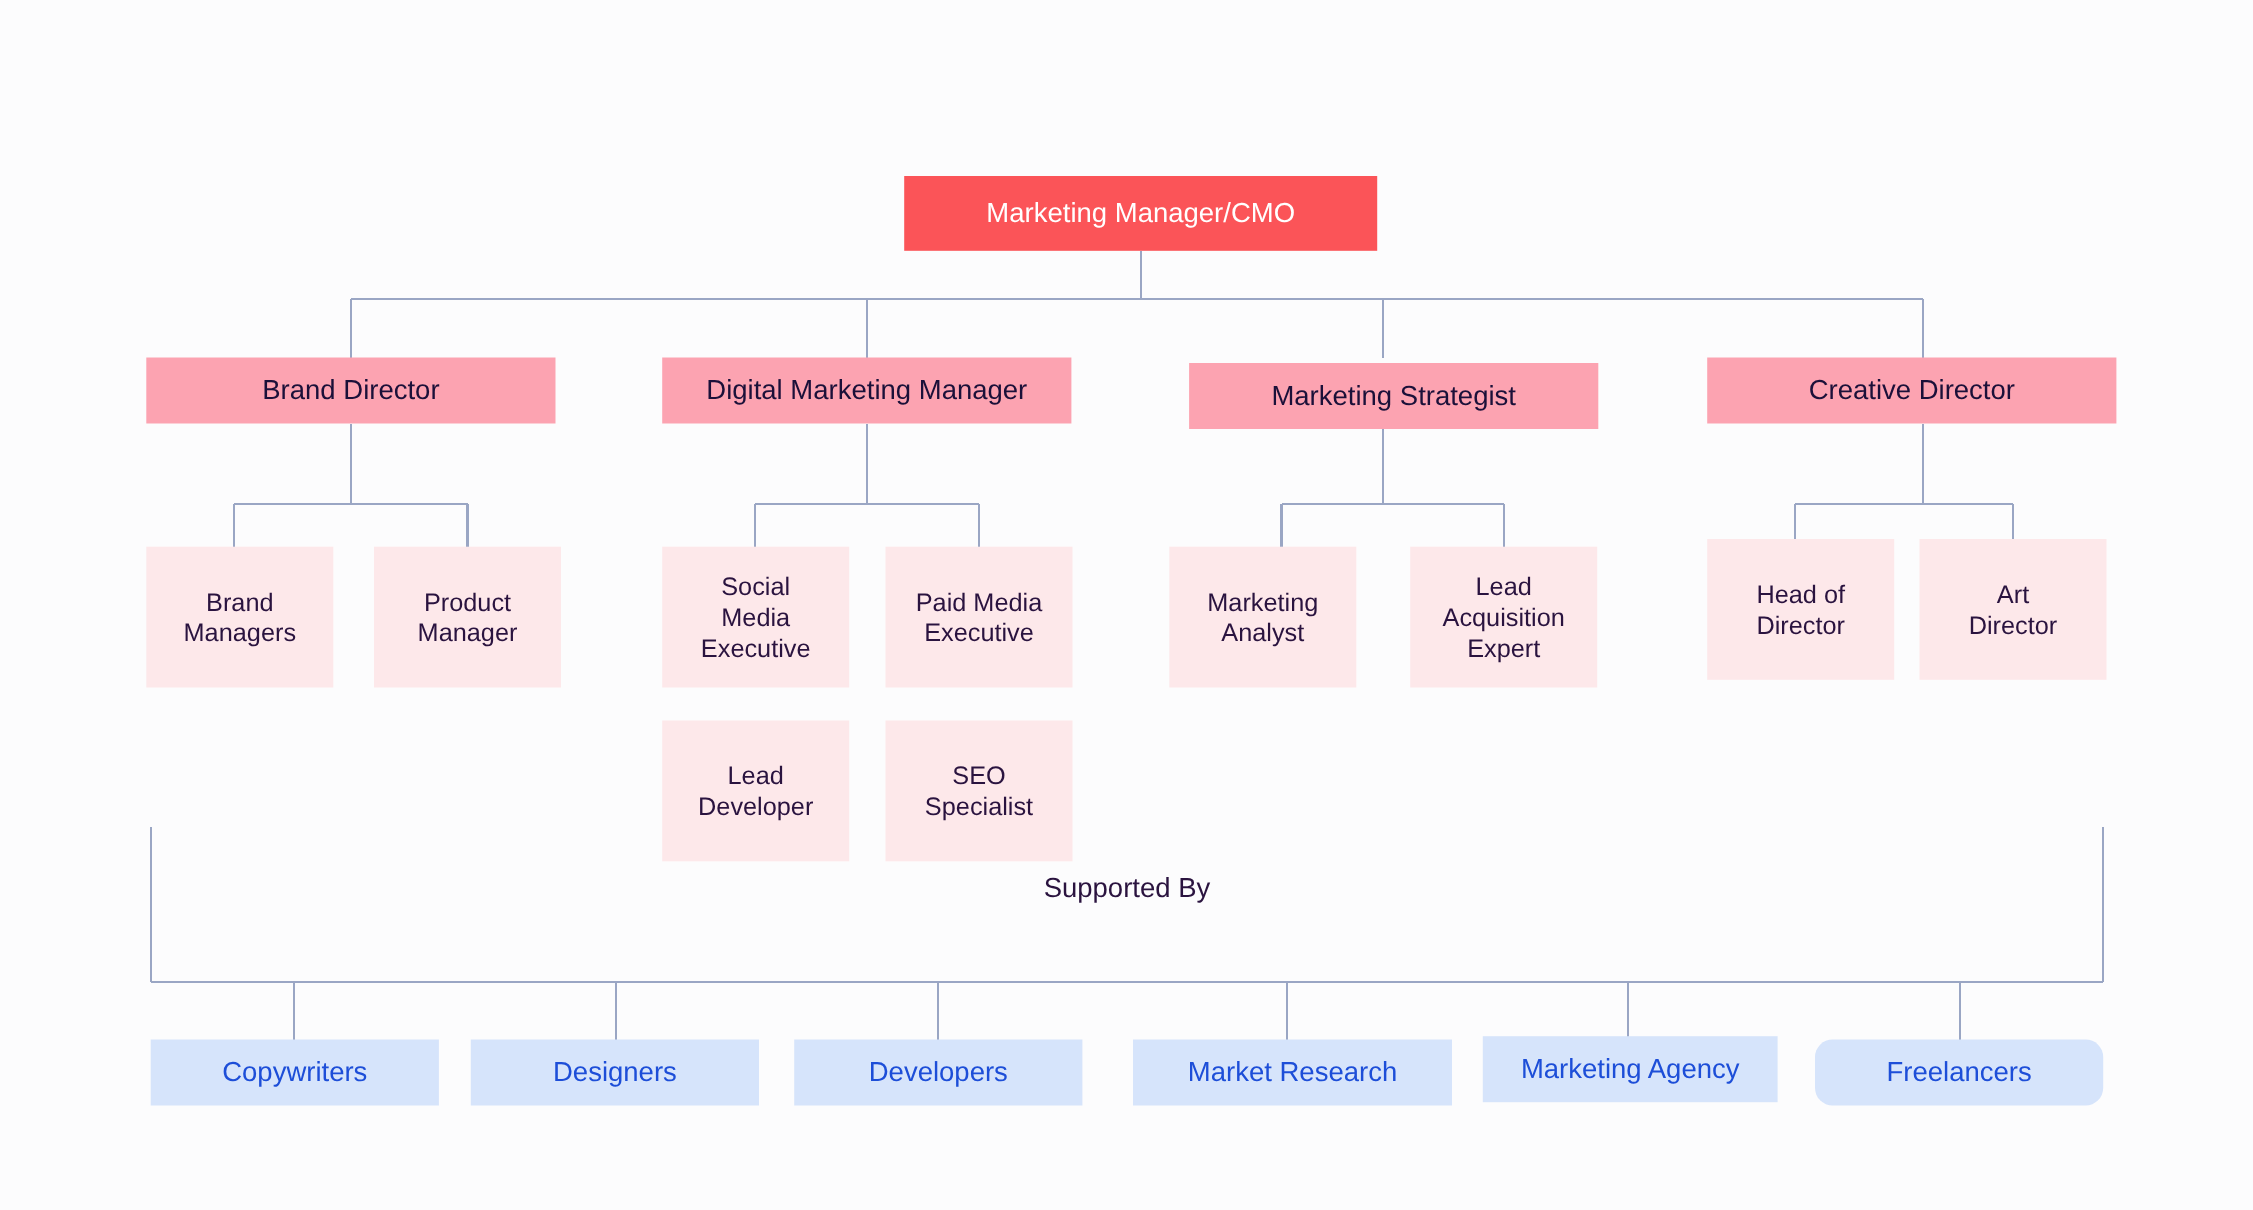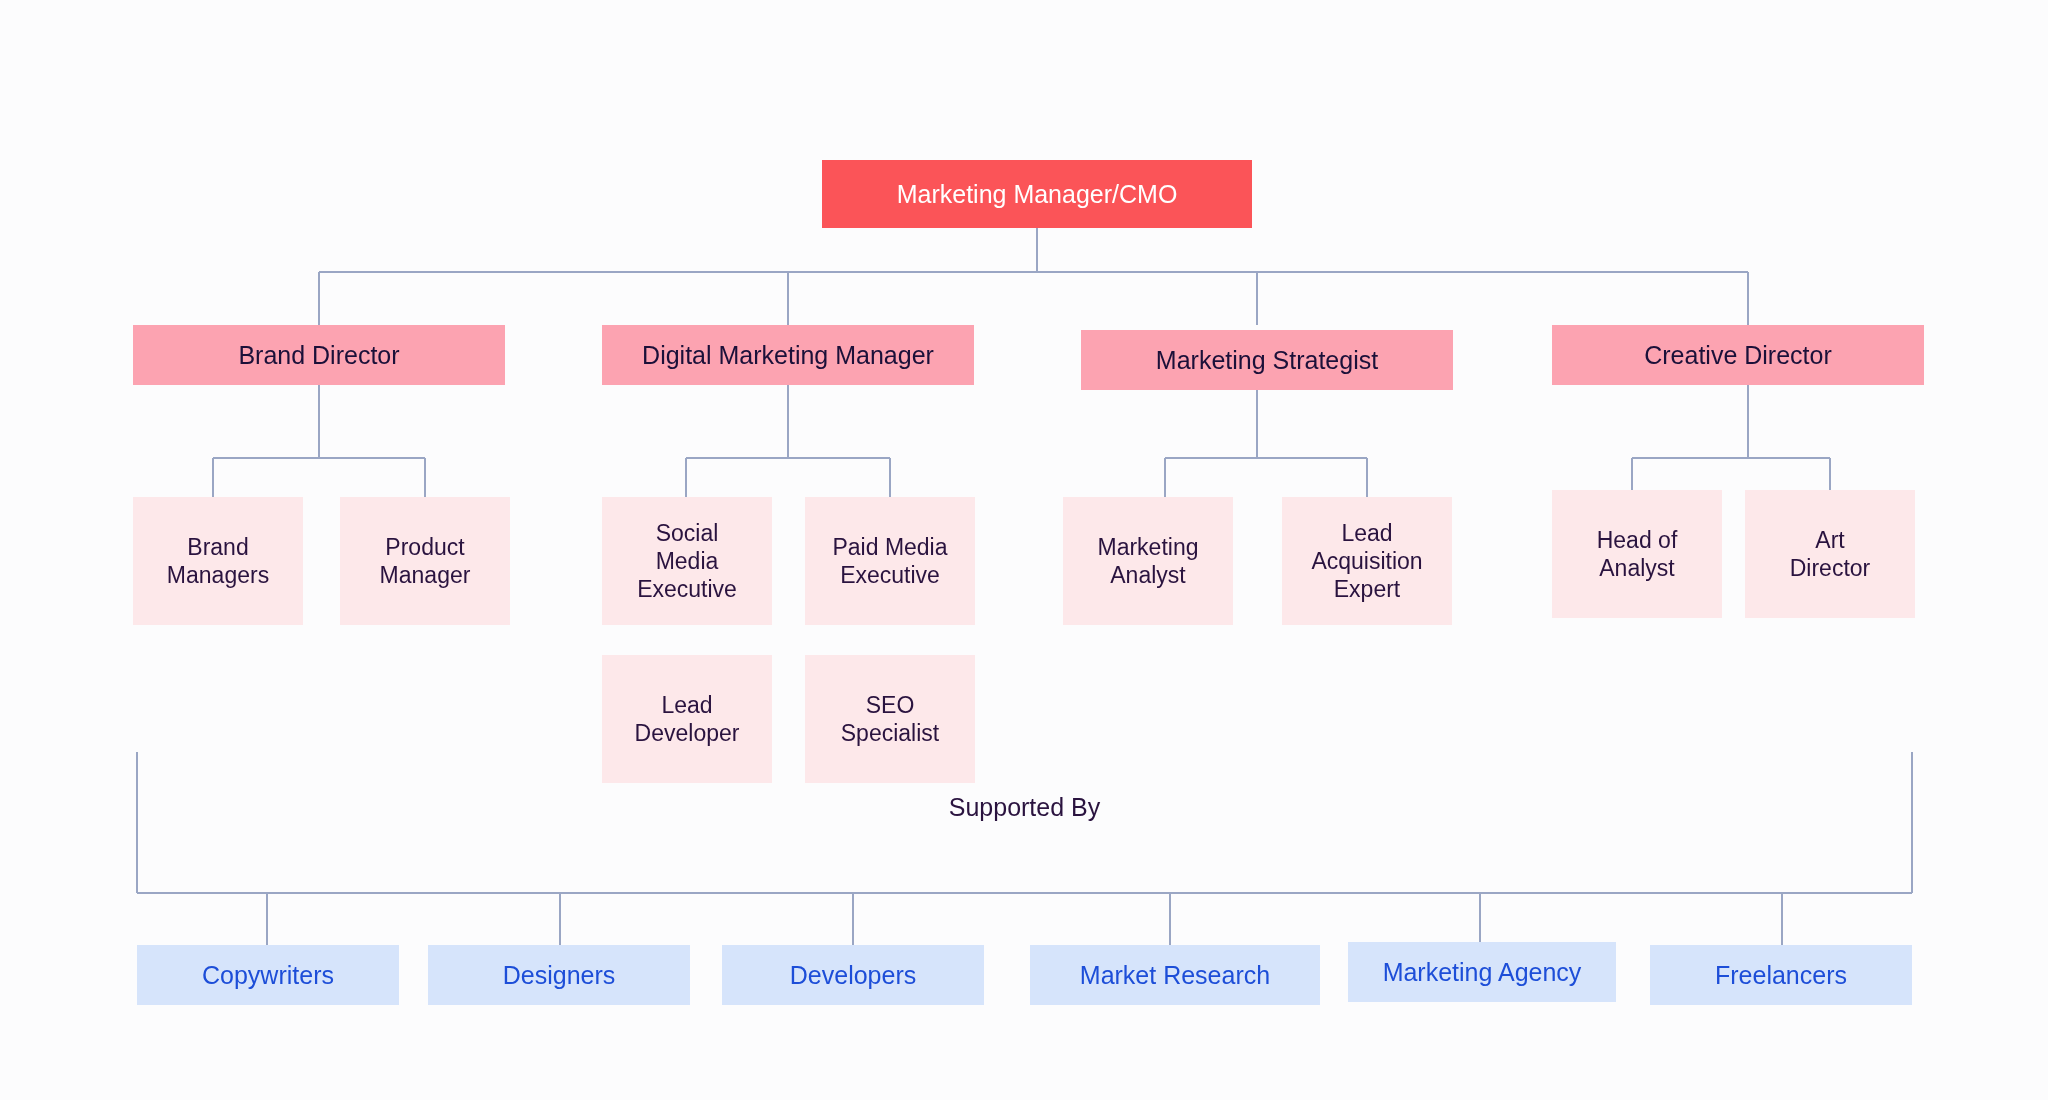--- a/index.html
+++ b/index.html
@@ -150,26 +150,26 @@
   <div class="node lvl-leaf" style="left:805px; top:655px; width:170px; height:128px;">SEO
 Specialist</div>
 
   <div class="node lvl-leaf" style="left:1063px; top:497px; width:170px; height:128px;">Marketing
 Analyst</div>
   <div class="node lvl-leaf" style="left:1282px; top:497px; width:170px; height:128px;">Lead
 Acquisition
 Expert</div>
 
   <div class="node lvl-leaf" style="left:1552px; top:490px; width:170px; height:128px;">Head of
-Analyst</div>
+Director</div>
   <div class="node lvl-leaf" style="left:1745px; top:490px; width:170px; height:128px;">Art
 Director</div>
 
   <div id="supported-by-label" style="left:137px; top:793px; width:1775px;">Supported By</div>
 
   <div class="node lvl-support" style="left:137px; top:945px; width:262px; height:60px;">Copywriters</div>
   <div class="node lvl-support" style="left:428px; top:945px; width:262px; height:60px;">Designers</div>
   <div class="node lvl-support" style="left:722px; top:945px; width:262px; height:60px;">Developers</div>
   <div class="node lvl-support" style="left:1030px; top:945px; width:290px; height:60px;">Market Research</div>
   <div class="node lvl-support" style="left:1348px; top:942px; width:268px; height:60px;">Marketing Agency</div>
-  <div class="node lvl-support" style="left:1650px; top:945px; width:262px; height:60px;">Freelancers</div>
+  <div class="node lvl-support" style="left:1650px; top:945px; width:262px; height:60px;border-radius:16px;">Freelancers</div>
 
 </div>
 
 </body></html>

